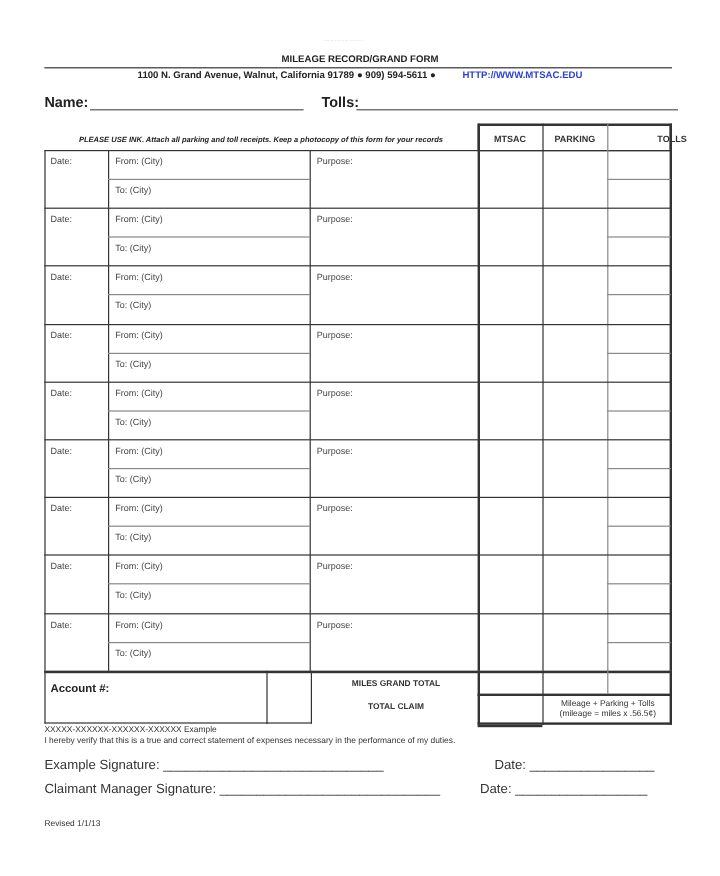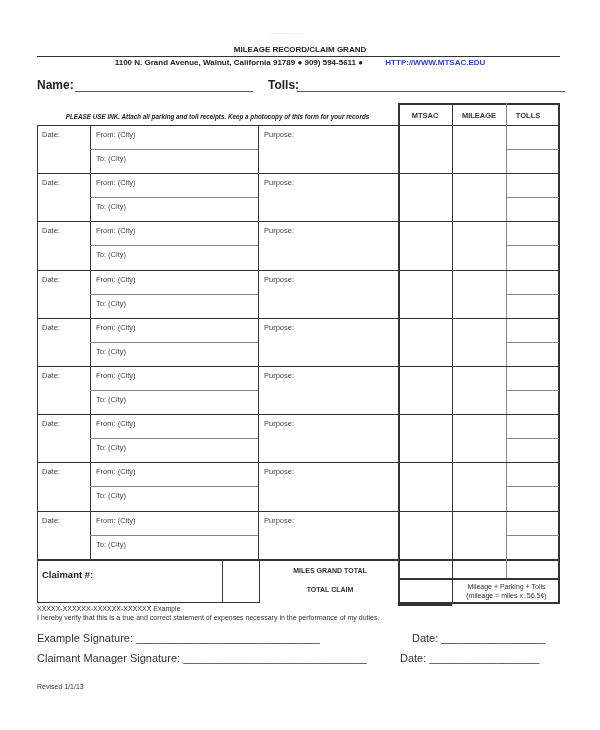--- a/index.html
+++ b/index.html
@@ -19,35 +19,35 @@
   .hl { height:0; border-top:1px solid #333; }
   .thick { border-width:2px; }
   .grey { border-color:#888; }
   .small-txt { font-size:7px; color:#333; }
   .sig { font-size:11px; color:#333; }
 </style>
 </head>
 <body>
 
 <div class="abs tiny-top">······ ········ ·········</div>
-<div class="abs title">MILEAGE RECORD/CLAIM GRAND</div>
+<div class="abs title">MILEAGE RECORD/GRAND FORM</div>
 <div class="abs rule"></div>
 <div class="abs addr"><span>1100 N. Grand Avenue, Walnut, California 91789 ● 909) 594-5611 ● </span><span class="link">HTTP://WWW.MTSAC.EDU</span></div>
 
 <div class="abs lbl-big" style="left:37px;top:78px;">Name:</div>
 <div class="abs line" style="left:75px;width:178px;top:91px;"></div>
 <div class="abs lbl-big" style="left:268px;top:78px;">Tolls:</div>
 <div class="abs line" style="left:297px;width:268px;top:91px;"></div>
 
 <div class="abs instr">PLEASE USE INK.  Attach all parking and toll receipts.  Keep a photocopy of this form for your records</div>
 
 <div class="abs" style="left:398px;top:103px;width:162px;height:23px;border:2px solid #333;border-bottom:1px solid #333;box-sizing:border-box;"></div>
 <div class="abs hdr-txt" style="left:398px;width:54px;top:111px;">MTSAC</div>
-<div class="abs hdr-txt" style="left:452px;width:54px;top:111px;">MILEAGE</div>
-<div class="abs hdr-txt" style="left:498px;width:60px;top:111px;">TOLLS</div>
+<div class="abs hdr-txt" style="left:452px;width:54px;top:111px;">PARKING</div>
+<div class="abs hdr-txt" style="left:530px;width:60px;top:111px;">TOLLS</div>
 
 <div class="abs" style="left:37px;top:125px;width:523px;height:434px;">
 
   <div class="abs vl" style="left:0;top:0;height:434px;"></div>
   <div class="abs vl thick" style="left:521px;top:-22px;height:456px;border-left-width:2px;"></div>
   <div class="abs hl" style="left:0;top:0;width:523px;"></div>
 
   <div class="abs vl" style="left:53px;top:0;height:434px;"></div>
   <div class="abs vl" style="left:221px;top:0;height:434px;"></div>
   <div class="abs vl thick" style="left:361px;top:-22px;height:456px;border-left-width:2px;"></div>
@@ -207,21 +207,21 @@
         <div class="abs" style="left:471px;top:1px;width:49px;height:22px;"></div>
         <div class="abs hl grey" style="left:469px;top:24px;width:53px;"></div>
         <div class="abs" style="left:471px;top:25px;width:49px;height:22px;"></div>
         <div class="abs hl" style="left:0;top:48.2px;width:523px;"></div>
       </div>
   </div>
 
 <div class="abs" style="left:37px;top:559px;width:523px;height:0;border-top:2px solid #333;"></div>
 <div class="abs" style="left:37px;top:559px;width:186px;height:44px;border:1px solid #333;border-top:none;box-sizing:border-box;"></div>
 <div class="abs" style="left:222px;top:559px;width:38px;height:44px;border:1px solid #333;border-top:none;border-left:none;box-sizing:border-box;"></div>
-<div class="abs" style="left:42px;top:569px;font-size:9.5px;font-weight:bold;">Claimant #:</div>
+<div class="abs" style="left:42px;top:569px;font-size:9.5px;font-weight:bold;">Account #:</div>
 
 <div class="abs hdr-txt" style="left:260px;width:140px;top:567px;font-size:7px;">MILES GRAND TOTAL</div>
 <div class="abs hdr-txt" style="left:260px;width:140px;top:586px;font-size:7px;">TOTAL CLAIM</div>
 
 <div class="abs" style="left:398px;top:559px;width:162px;height:45px;border:2px solid #333;border-top:none;box-sizing:border-box;"></div>
 <div class="abs hl" style="left:398px;top:578px;width:162px;border-top-width:2px;"></div>
 <div class="abs vl" style="left:452px;top:559px;height:45px;"></div>
 <div class="abs vl grey" style="left:506px;top:559px;height:19px;"></div>
 <div class="abs" style="left:399px;top:560px;width:52px;height:17px;"></div>
 <div class="abs" style="left:453px;top:560px;width:52px;height:17px;"></div>

